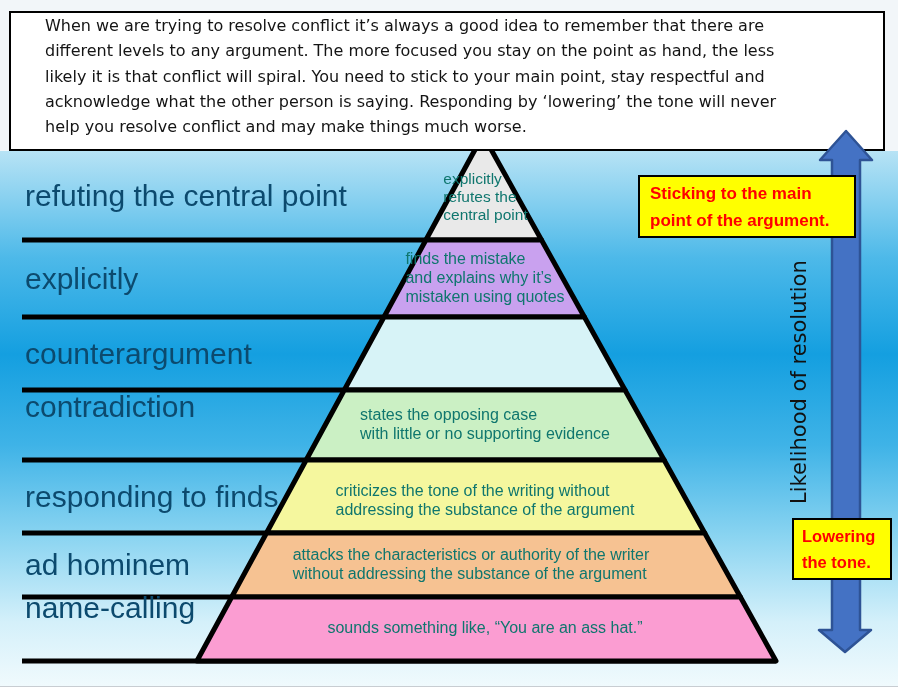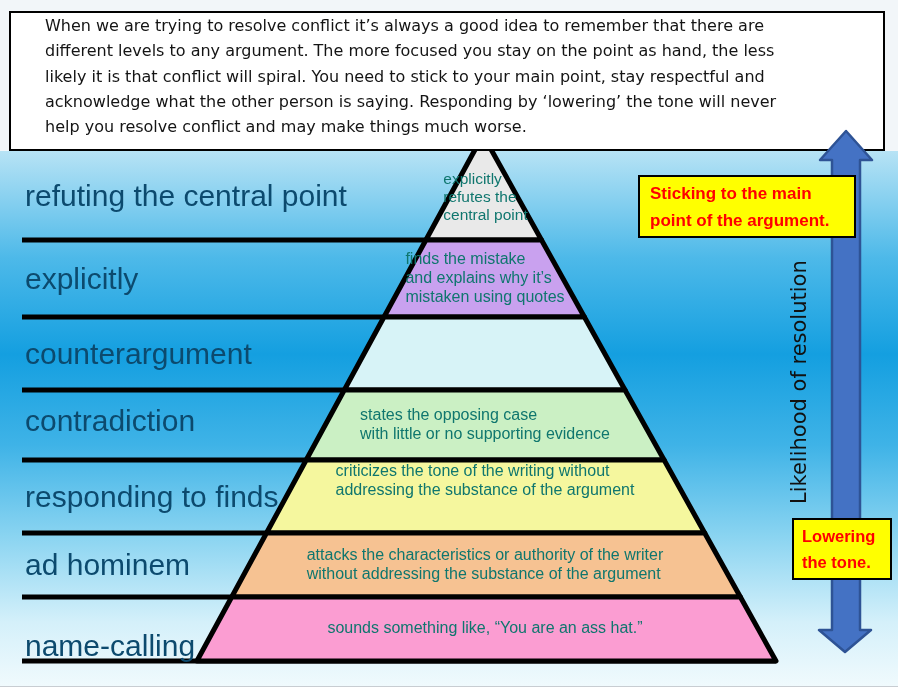--- a/index.html
+++ b/index.html
@@ -91,36 +91,36 @@
     <div class="note-text">When we are trying to resolve conflict it’s always a good idea to remember that there are
 different levels to any argument. The more focused you stay on the point as hand, the less
 likely it is that conflict will spiral. You need to stick to your main point, stay respectful and
 acknowledge what the other person is saying. Responding by ‘lowering’ the tone will never
 help you resolve conflict and may make things much worse.</div>
   </div>
 
   <div class="lvl-label" style="top:152px;height:88px;">refuting the central point</div>
   <div class="lvl-label" style="top:240px;height:77px;">explicitly</div>
   <div class="lvl-label" style="top:317px;height:73px;">counterargument</div>
-  <div class="lvl-label" style="top:386px;height:70px;">contradiction</div>
+  <div class="lvl-label" style="top:372px;height:70px;">contradiction</div>
   <div class="lvl-label" style="top:460px;height:73px;">responding to finds</div>
   <div class="lvl-label" style="top:533px;height:64px;">ad hominem</div>
-  <div class="lvl-label" style="top:614px;height:64px;">name-calling</div>
+  <div class="lvl-label" style="top:576px;height:64px;">name-calling</div>
 
   <div class="band-desc small" style="left:423px;top:154px;width:125px;height:86px;">explicitly
 refutes the
 central point</div>
   <div class="band-desc" style="left:380px;top:240px;width:210px;height:77px;">finds the mistake
 and explains why it’s
 mistaken using quotes</div>
   <div class="band-desc" style="left:320px;top:390px;width:330px;height:70px;">states the opposing case
 with little or no supporting evidence</div>
-  <div class="band-desc" style="left:290px;top:444px;width:390px;height:73px;">criticizes the tone of the writing without
+  <div class="band-desc" style="left:290px;top:464px;width:390px;height:73px;">criticizes the tone of the writing without
 addressing the substance of the argument</div>
-  <div class="band-desc" style="left:245px;top:533px;width:480px;height:64px;">attacks the characteristics or authority of the writer
+  <div class="band-desc" style="left:231px;top:533px;width:480px;height:64px;">attacks the characteristics or authority of the writer
 without addressing the substance of the argument</div>
   <div class="band-desc" style="left:225px;top:597px;width:520px;height:62px;">sounds something like, “You are an ass hat.”</div>
 
   <div class="axis-label">Likelihood of resolution</div>
 
   <svg class="layer arrow-layer" viewBox="0 0 898 690">
     <polygon points="846,131 872,160 860,160 860,630 871,630 845,652 819,630 832,630 832,160 820,160" fill="#4472c4" stroke="#2e5395" stroke-width="2.5" stroke-linejoin="round"></polygon>
   </svg>
 
   <div class="callout top">Sticking to the main

